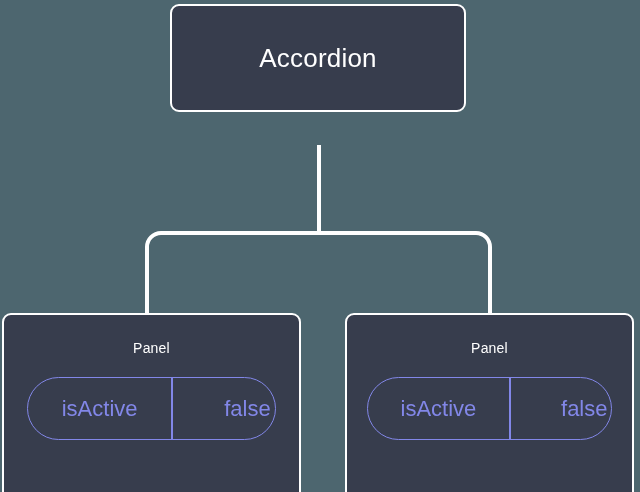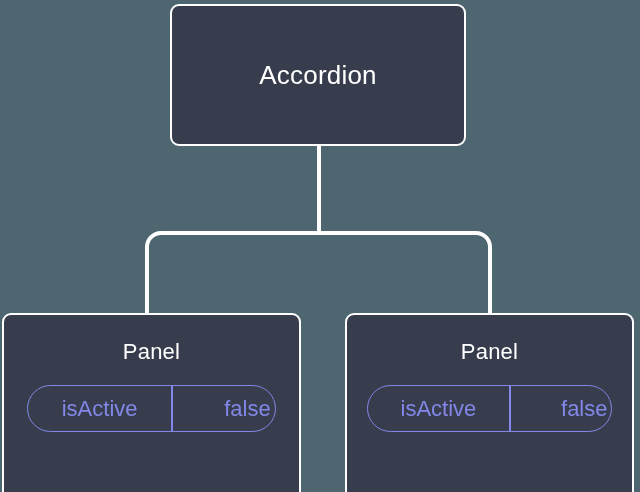--- a/index.html
+++ b/index.html
@@ -45,21 +45,21 @@
     border-radius: 9px;
     display: flex;
     flex-direction: column;
     align-items: center;
   }
 
   .node-root {
     left: 170px;
     top: 4px;
     width: 296px;
-    height: 142px;
+    height: 108px;
     justify-content: center;
   }
 
   .node-child {
     top: 313px;
     height: 200px;      
     padding-top: 26px;
   }
 
   .node-child-left {
@@ -77,27 +77,27 @@
     letter-spacing: 0.2px;
     line-height: 1;
     user-select: none;
   }
 
   .node-root .node-title {
     font-size: 26px;
   }
 
   .node-child .node-title {
-    font-size: 22px;
+    font-size: 14px;
   }
 
   
   .prop-pill {
     margin-top: 22px;
-    height: 47px;
+    height: 63px;
     box-sizing: border-box;
     border: 1.6px solid #8287e8;
     border-radius: 34px;
     display: flex;
     align-items: stretch;
     overflow: hidden;
   }
 
   .node-child-left .prop-pill  { width: 249px; }
   .node-child-right .prop-pill { width: 245px; }

